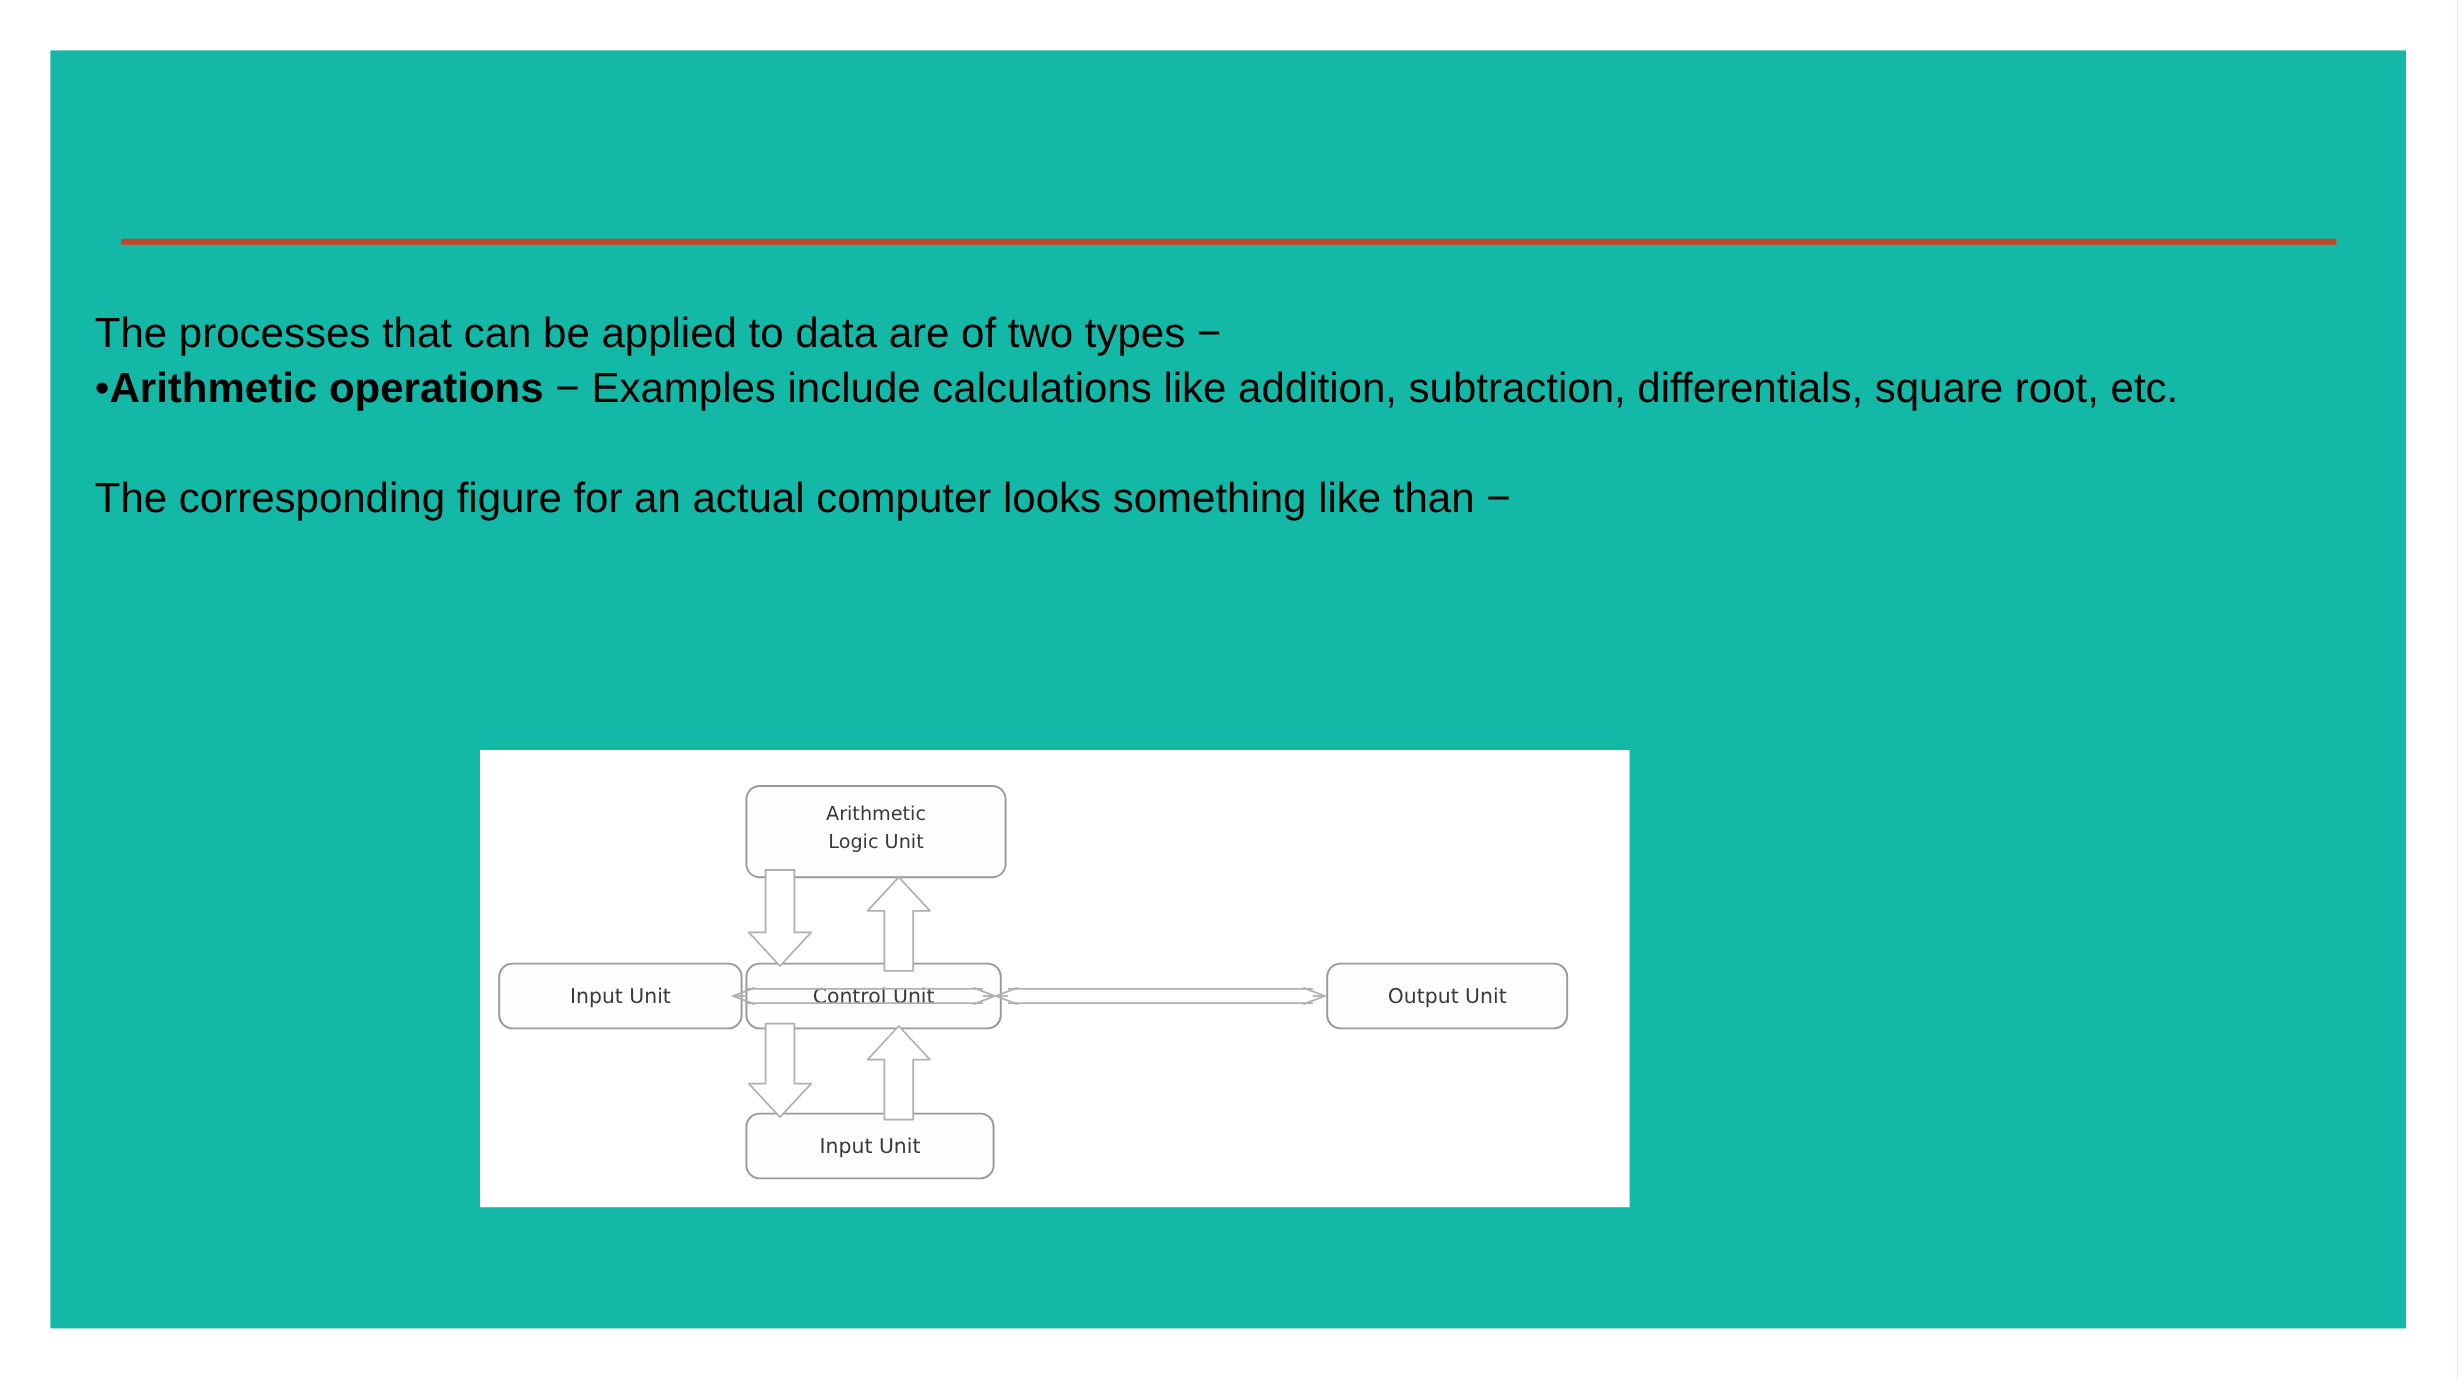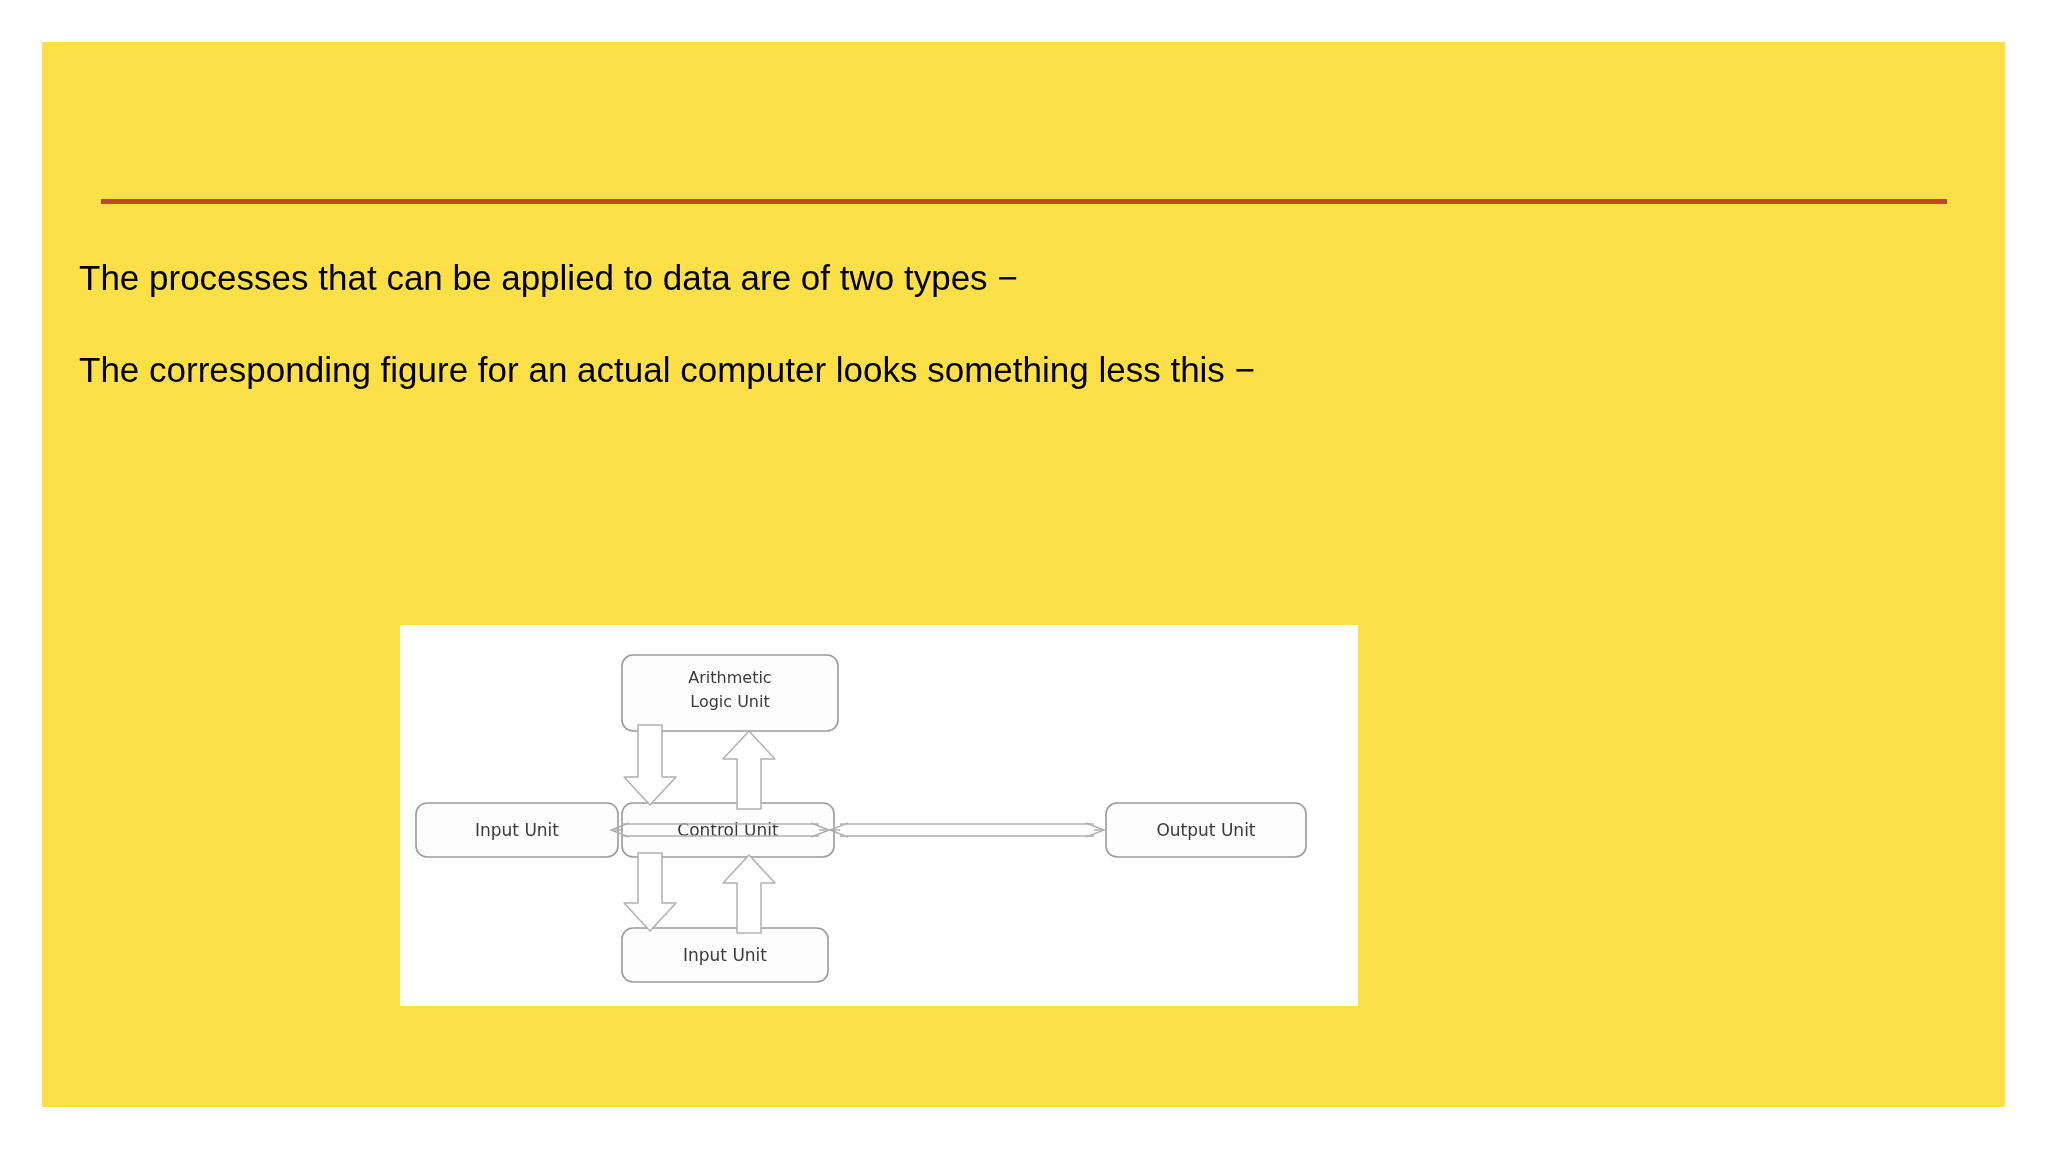--- a/index.html
+++ b/index.html
@@ -9,21 +9,21 @@
     font-family:"Liberation Sans", sans-serif;
     -webkit-font-smoothing:antialiased;
     overflow:hidden;
     position:relative;
   }
   
   #slide{
     position:absolute;
     left:42px; top:42px;
     width:1963px; height:1065px;
-    background:#fde047;
+    background:#14b8a6;
   }
   
   #rule{
     position:absolute;
     left:59px; top:157px;
     width:1846px; height:5px;
     background:#c1462a;
   }
   
   #copy{
@@ -58,25 +58,26 @@
 <body>
 
 <div id="slide">
 
   <div id="rule"></div>
 
   <div id="copy">
 
     <p class="lead">The processes that can be applied to data are of two types −</p>
 
+    <p class="justify"><span>•</span><span class="b">Arithmetic operations</span><span> − Examples include calculations like addition, subtraction, differentials, square root, etc.</span></p>
 
 
     <div class="gap"></div>
 
-    <p>The corresponding figure for an actual computer looks something less this −</p>
+    <p>The corresponding figure for an actual computer looks something like than −</p>
   </div>
 
   <div id="figure">
     <svg id="fig-svg" width="958" height="381" viewBox="0 0 958 381">
       <defs>
         <style>
           .bx   { fill:#fdfdfd; stroke:#9a9a9a; stroke-width:1.6; }
           .lbl  { fill:#3a3a3a; font-family:"DejaVu Sans", sans-serif; font-size:17px; text-anchor:middle; }
           .lblb { fill:#3a3a3a; font-family:"DejaVu Sans", sans-serif; font-size:16px; text-anchor:middle; }
           .bar  { fill:#ffffff; stroke:#b0b0b0; stroke-width:1.5; stroke-linejoin:round; }

